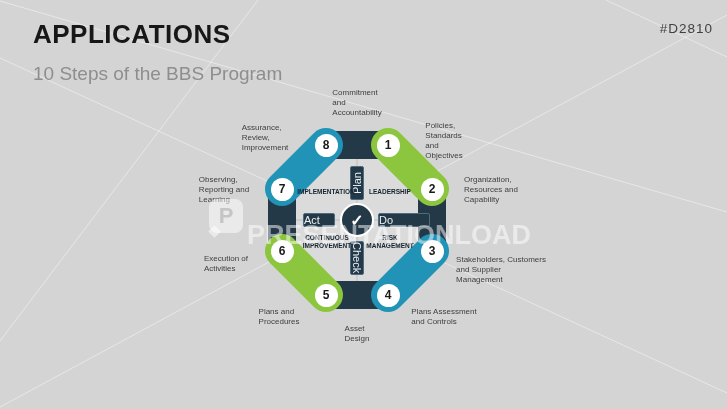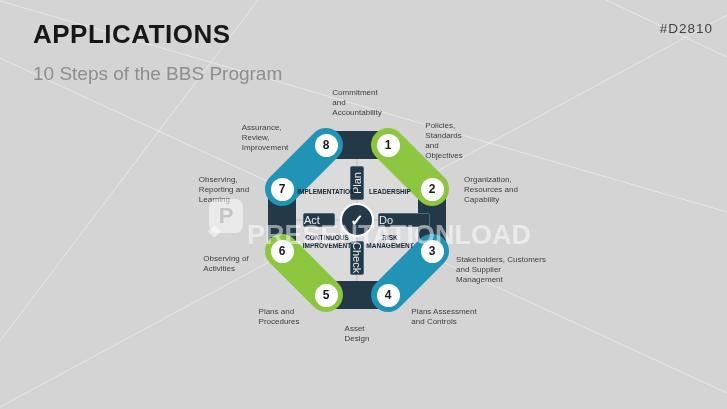--- a/index.html
+++ b/index.html
@@ -166,21 +166,21 @@
 Capability</div>
 <div class="abs step-label l-3 prelines">Stakeholders, Customers
 and Supplier
 Management</div>
 <div class="abs step-label l-4 prelines">Plans Assessment
 and Controls</div>
 <div class="abs step-label l-bottom prelines">Asset
 Design</div>
 <div class="abs step-label l-5 prelines">Plans and
 Procedures</div>
-<div class="abs step-label l-6 prelines">Observing of
+<div class="abs step-label l-6 prelines">Execution of
 Activities</div>
 <div class="abs step-label l-7 prelines">Observing,
 Reporting and
 Learning</div>
 <div class="abs step-label l-8 prelines">Assurance,
 Review,
 Improvement</div>
 
 <div class="abs wm-logo">
   <span class="wm-logo-p">P</span>

